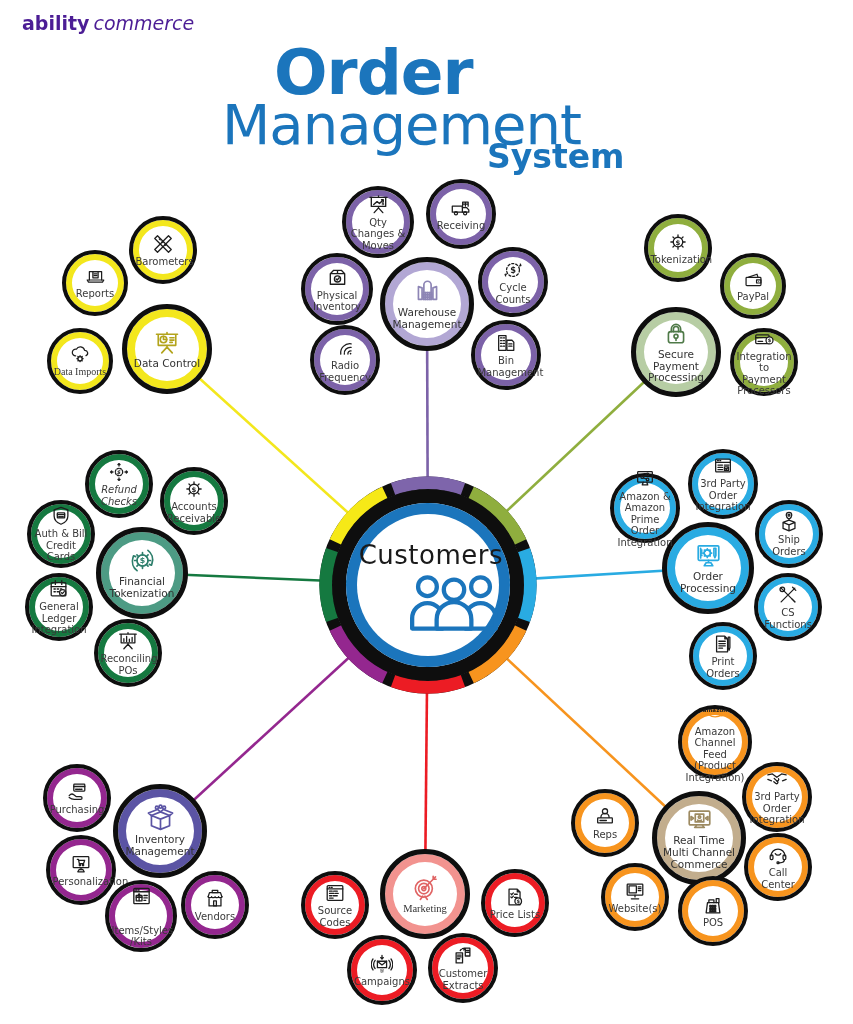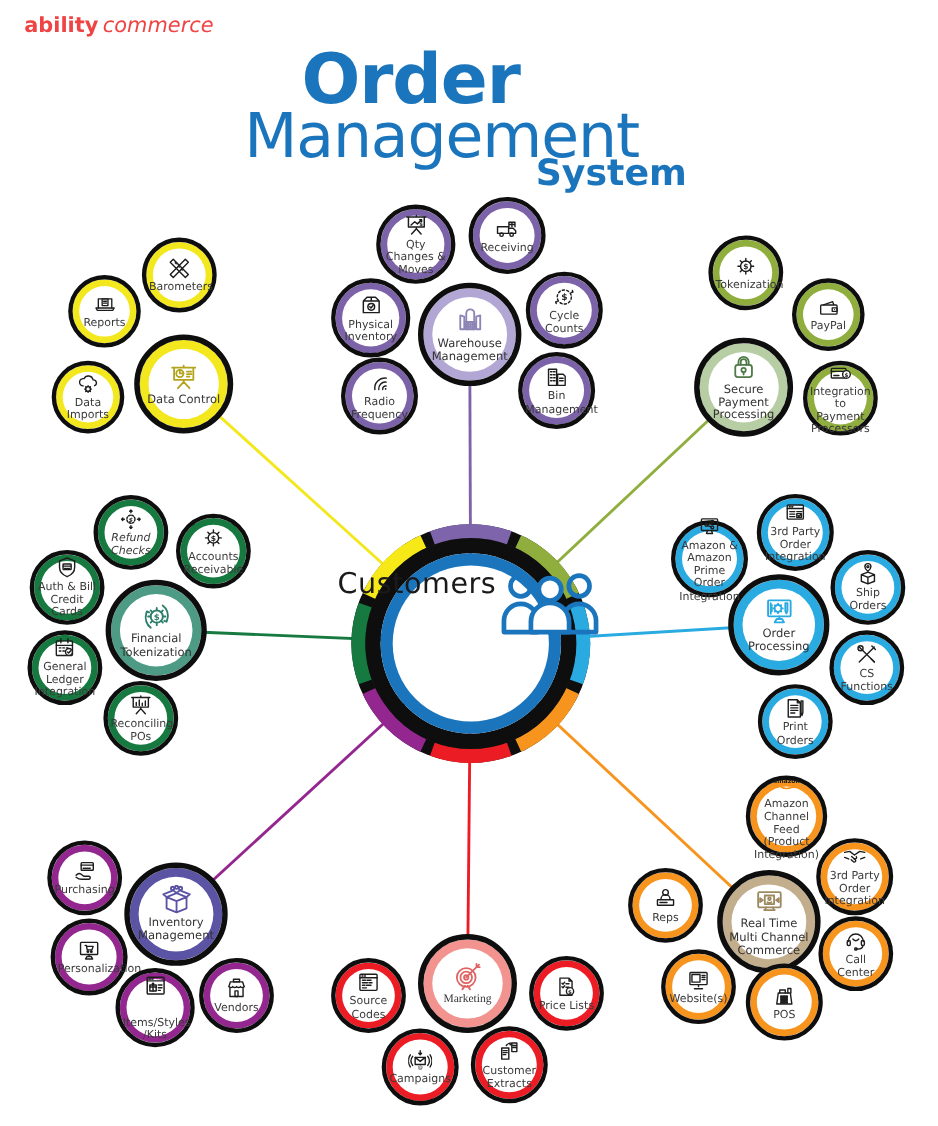--- a/index.html
+++ b/index.html
@@ -1,21 +1,21 @@
 <!DOCTYPE html>
 <html><head>
 <meta charset="utf-8">
 <style>
   html,body { margin:0; padding:0; background:#ffffff; }
   #stage {
     position:relative; width:853px; height:1024px; background:#fff;
     font-family:"DejaVu Sans","Liberation Sans",sans-serif; overflow:hidden;
   }
   
-  #logo { position:absolute; left:22px; top:12px; font-size:19px; color:#ef4444; }
+  #logo { position:absolute; left:22px; top:12px; font-size:19px; color:#4c1d95; }
   #logo .b { font-weight:bold; }
   #logo .i { font-style:italic; font-weight:400; margin-left:4px; }
   .t-line { position:absolute; color:#1b75bc; white-space:nowrap; }
   #t-order  { left:274px; top:36px;  font-size:63px; font-weight:bold; letter-spacing:-1px; }
   #t-mgmt   { left:222px; top:92px;  font-size:56px; font-weight:400; letter-spacing:-1px; }
   #t-system { left:487px; top:137px; font-size:33px; font-weight:bold; }
 
   
   #lines-svg { position:absolute; left:0; top:0; z-index:1; }
 
@@ -29,21 +29,21 @@
   .node.hub { border-width:5px; z-index:2; }
   .node-label { font-size:10px; line-height:1.15; color:#3a3a3a; width:92%; margin-top:1px; }
   .node.hub .node-label { font-size:10.5px; line-height:1.12; color:#333; }
   svg.icn { display:block; stroke:currentColor; fill:none; stroke-width:1.4; stroke-linecap:round; stroke-linejoin:round; flex:none; }
 
   
   #hub-center { position:absolute; left:315px; top:472px; width:226px; height:226px; z-index:3; }
   #hub-rings { position:absolute; left:0; top:0; }
   #hub-content {
     position:absolute; left:38px; top:44px; width:150px; height:140px;
-    display:flex; flex-direction:row; align-items:flex-start; justify-content:center; text-align:center;
+    display:flex; flex-direction:column; align-items:flex-end; justify-content:center; text-align:center;
   }
   #customers-label { font-size:26px; color:#1a1a1a; letter-spacing:0.5px; }
   #defs-svg { position:absolute; width:0; height:0; overflow:hidden; }
 </style>
 </head>
 <body>
 
 <div id="stage">
 
   <svg id="defs-svg" xmlns="http://www.w3.org/2000/svg">
@@ -373,21 +373,21 @@
       <div class="node-label">Reports</div>
     </div>
 
     <div class="node" style="left: 129px; top: 216px; width: 68px; height: 68px; box-shadow: rgb(243, 231, 29) 0px 0px 0px 6px inset;">
       <svg class="icn" width="22" height="22" style="color: rgb(29, 29, 29);">
         <use href="#sym-pencil-ruler-icon"></use>
       </svg>
       <div class="node-label">Barometers</div>
     </div>
 
-    <div class="node" style="left: 47px; top: 328px; width: 66px; height: 66px; box-shadow: rgb(243, 231, 29) 0px 0px 0px 6px inset;">
+    <div class="node" style="left: 47px; top: 328px; width: 66px; height: 66px; box-shadow: rgb(243, 231, 29) 0px 0px 0px 6px inset; font-family: Liberation Serif, serif;">
       <svg class="icn" width="21" height="21" style="color: rgb(29, 29, 29);">
         <use href="#sym-cloud-gear-icon"></use>
       </svg>
       <div class="node-label">Data Imports</div>
     </div>
 
     <div class="node hub" style="left: 380px; top: 257px; width: 94px; height: 94px; box-shadow: rgb(178, 167, 212) 0px 0px 0px 8px inset;">
       <svg class="icn" width="29" height="29" style="color: rgb(141, 133, 181);">
         <use href="#sym-warehouse-icon"></use>
       </svg>

